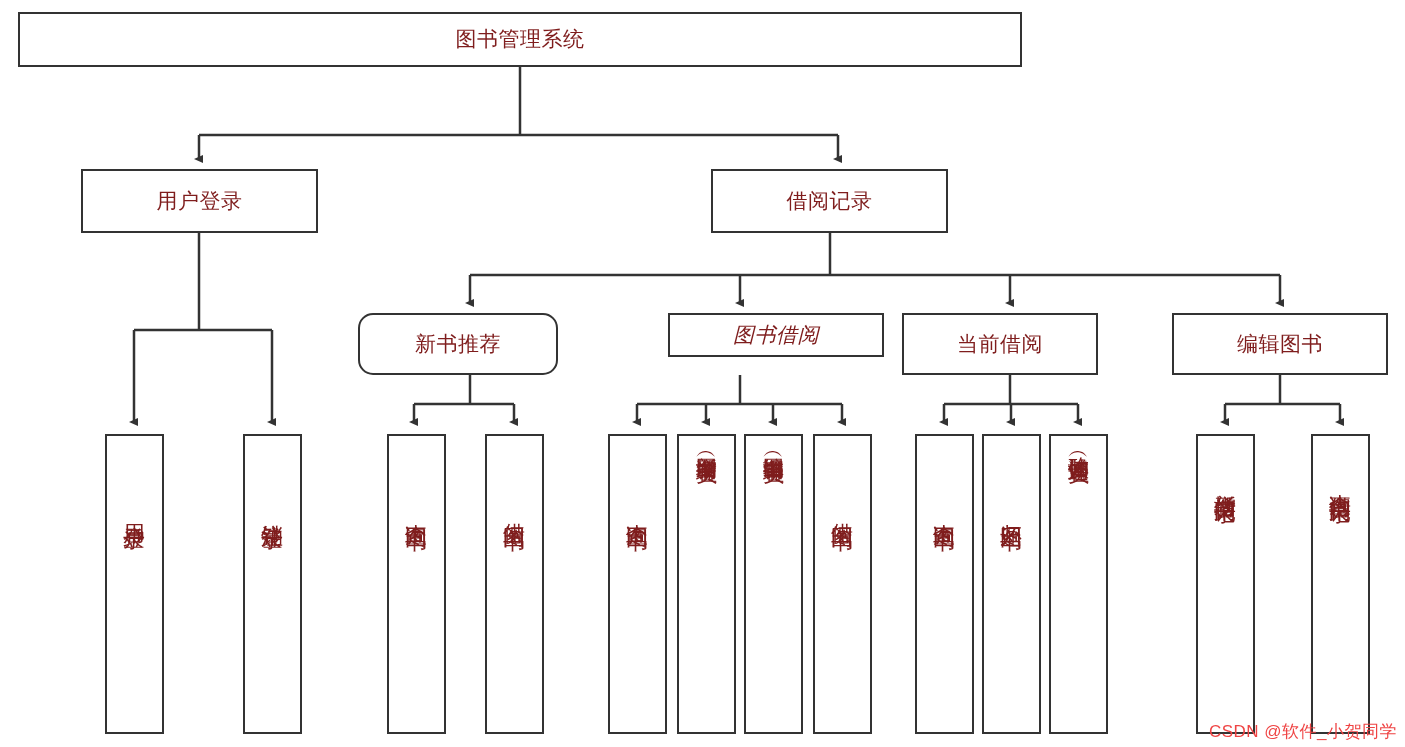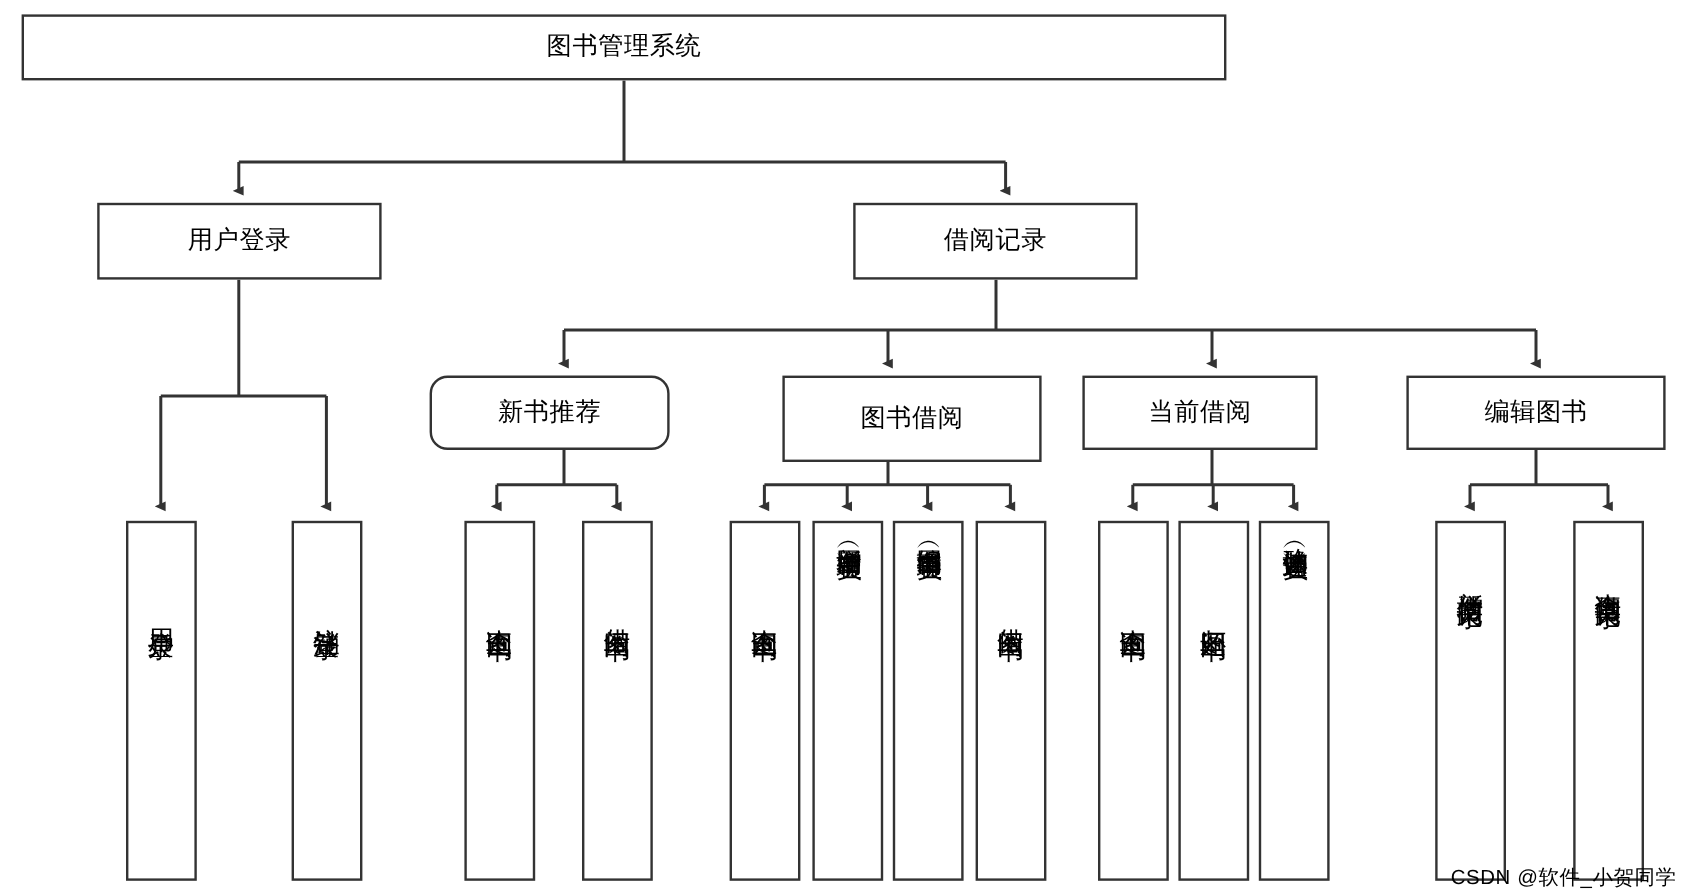--- a/index.html
+++ b/index.html
@@ -36,21 +36,21 @@
     display: flex;
     align-items: center;
     justify-content: center;
     color: #222222;
   }
   .node-label {
     display: block;
     text-align: center;
     line-height: 1.18;
     letter-spacing: 0.5px;
-    color: #000000;
+    color: #7f1d1d;
   }
   .node.horizontal .node-label {
     writing-mode: horizontal-tb;
     font-size: 21px;
   }
   .node.vertical {
     align-items: flex-start;
     justify-content: center;
     padding-top: 6px;
   }
@@ -64,21 +64,21 @@
   }
   .node.vertical.tall-text .node-label {
     font-size: 21px;
     letter-spacing: 1px;
   }
   #watermark {
     position: absolute;
     right: 8px;
     bottom: 4px;
     font-size: 17px;
-    color: #000000;
+    color: #ef4444;
     letter-spacing: 0.5px;
     user-select: none;
     white-space: nowrap;
   }
 </style>
 </head>
 <body>
 
 <div id="diagram-root">
 
@@ -153,21 +153,21 @@
   </div>
 
   <div class="node horizontal" style="left:711px; top:169px; width:237px; height:64px;">
     <span class="node-label">借阅记录</span>
   </div>
 
   <div class="node horizontal" style="left:358px; top:313px; width:200px; height:62px;border-radius:15px;">
     <span class="node-label">新书推荐</span>
   </div>
 
-  <div class="node horizontal" style="left:652px; top:313px; width:216px; height:72px;">
+  <div class="node horizontal" style="left:668px; top:313px; width:216px; height:44px;font-style:italic;">
     <span class="node-label">图书借阅</span>
   </div>
 
   <div class="node horizontal" style="left:902px; top:313px; width:196px; height:62px;">
     <span class="node-label">当前借阅</span>
   </div>
 
   <div class="node horizontal" style="left:1172px; top:313px; width:216px; height:62px;">
     <span class="node-label">编辑图书</span>
   </div>

